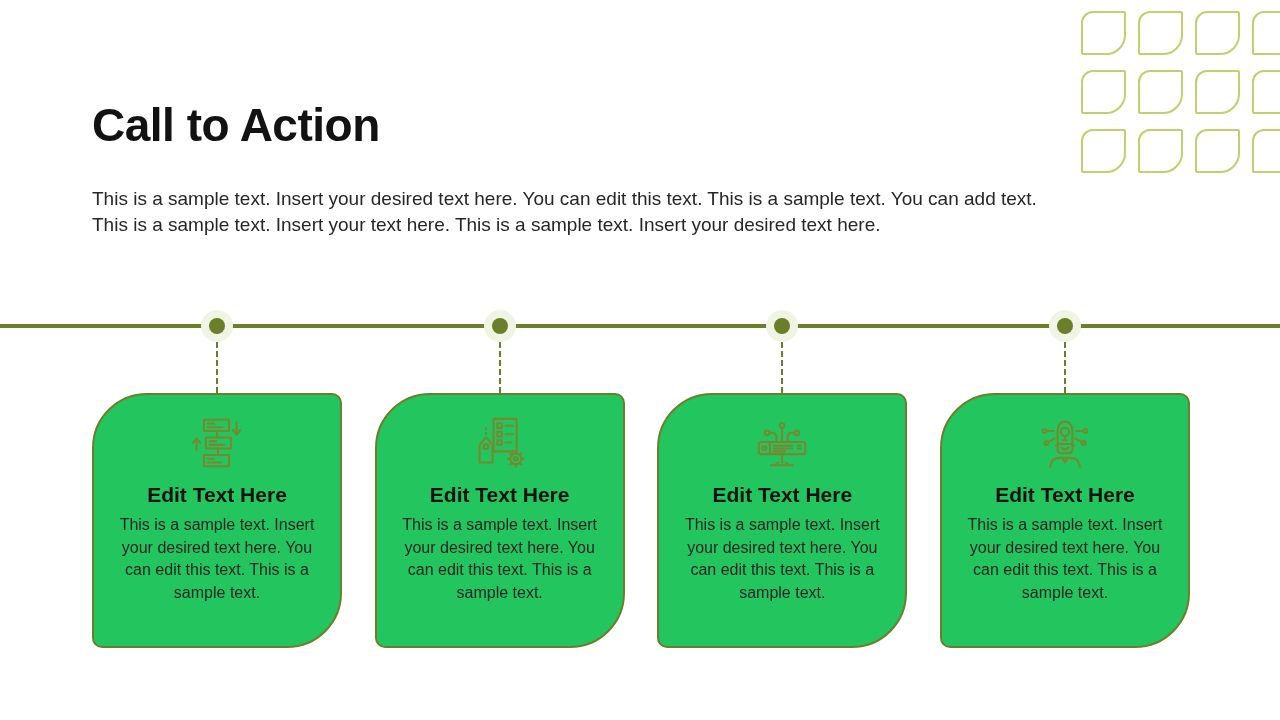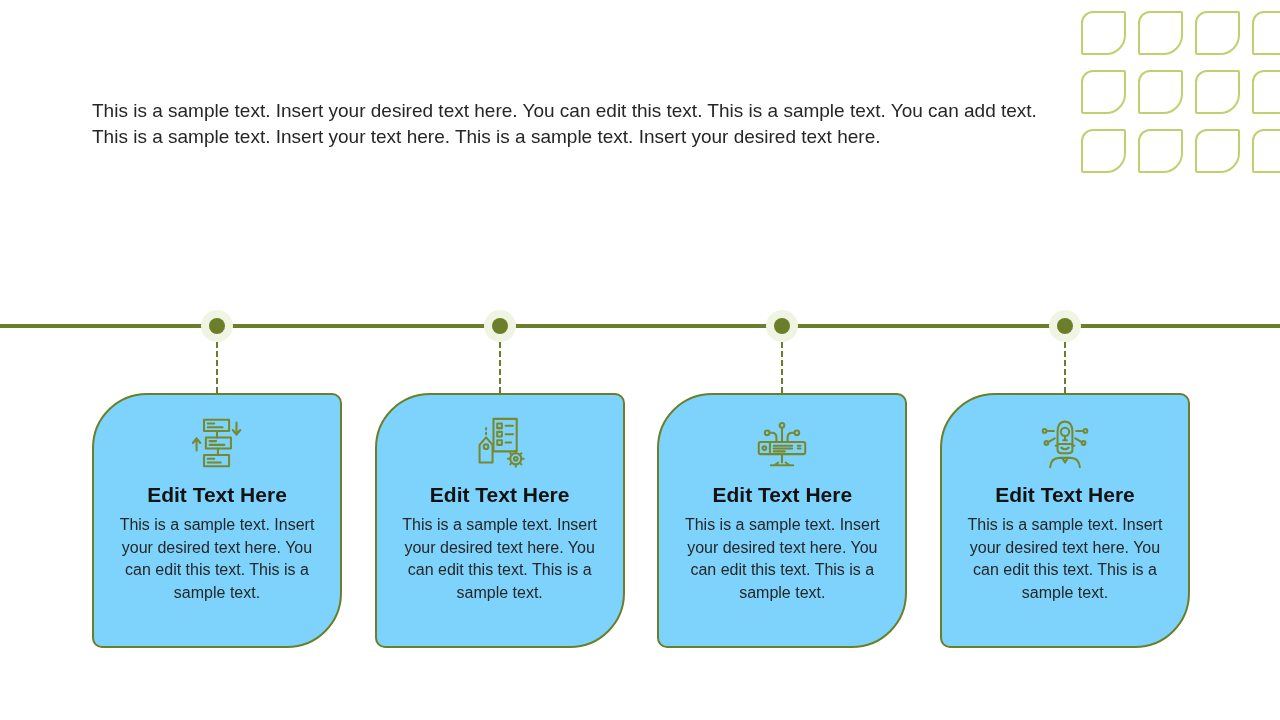--- a/index.html
+++ b/index.html
@@ -40,21 +40,21 @@
     background:var(--dot-halo,#f0f4e3);
     display:flex;align-items:center;justify-content:center;
   }
   .dot{width:16px;height:16px;border-radius:50%;background:var(--olive,#6b7f2b);}
   .connector{height:51px;width:0;border-left:2px dashed var(--olive,#6b7f2b);}
   
   .card{
     width:250px;height:255px;box-sizing:border-box;
     border:2.5px solid var(--olive,#6b7f2b);
     border-radius:55px 10px 55px 10px;
-    background:#7dd3fc;text-align:center;padding:20px 14px 0;
+    background:#22c55e;text-align:center;padding:20px 14px 0;
   }
   .icon-box{
     height:56px;display:flex;align-items:center;justify-content:center;
     color:var(--icon-olive,#77892e);
   }
   .icon-box svg{stroke:currentColor;fill:none;stroke-width:2.2;
     stroke-linecap:round;stroke-linejoin:round;}
   .card-heading{
     margin:12px 0 7px;font-size:21px;font-weight:700;
     color:var(--title-text,#0e0e0e);
@@ -75,20 +75,21 @@
   <i class="leaf"></i>
   <i class="leaf"></i>
   <i class="leaf"></i>
   <i class="leaf"></i>
   <i class="leaf"></i>
   <i class="leaf"></i>
   <i class="leaf"></i>
 </div>
 
 <div class="header">
+  <h1 class="title">Call to Action</h1>
   <p class="desc">This is a sample text. Insert your desired text here. You can edit this text. This is a sample text. You can add text. This is a sample text. Insert your text here. This is a sample text. Insert your desired text here.</p>
 </div>
 
 <div class="timeline-line"></div>
 
 <div class="steps">
 
   <div class="step">
     <div class="halo">
       <div class="dot"></div>

